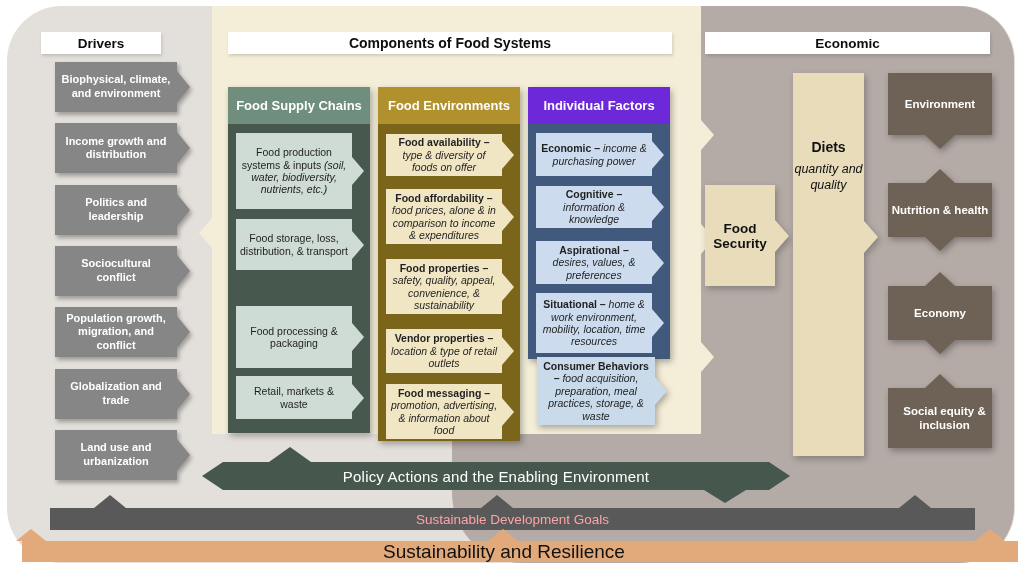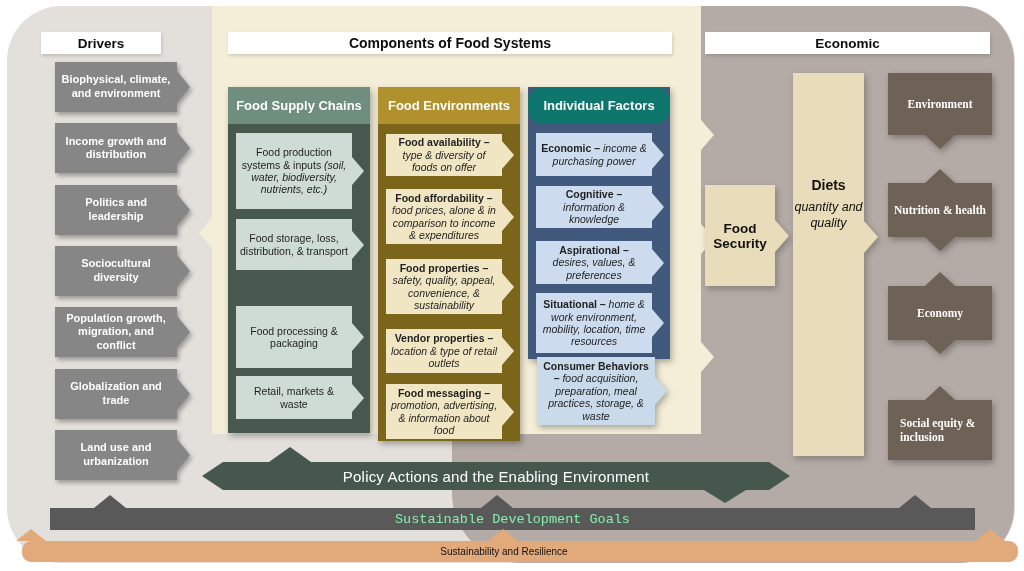--- a/index.html
+++ b/index.html
@@ -29,21 +29,21 @@
           border:16px solid transparent;border-right:0;border-left:13px solid #868686;}
 
   
   .col{position:absolute;top:66px;width:142px;filter:drop-shadow(2px 3px 3px rgba(0,0,0,.3));margin-top:21px;}
   .col-head{height:37px;display:flex;align-items:center;justify-content:center;color:#fff;font-weight:bold;font-size:13px;}
   .col.supply{left:228px;height:346px;background:#47584e;}
   .col.supply .col-head{background:#6f8e7d;}
   .col.env{left:378px;height:354px;background:#7a651b;}
   .col.env .col-head{background:#b1912d;}
   .col.ind{left:528px;height:272px;background:#41597c;}
-  .col.ind .col-head{background:#0f766e;border-radius:15px;}
+  .col.ind .col-head{background:#6d28d9;}
   .col.ind::after{content:"";position:absolute;top:100%;left:50%;margin-left:-16px;width:0;height:0;
           border:16px solid transparent;border-bottom:0;border-top:14px solid #41597c;}
 
   .item{position:absolute;left:8px;width:116px;display:flex;align-items:center;justify-content:center;text-align:center;
         font-size:10.5px;line-height:1.18;color:#1f1f1f;padding:2px 4px;box-sizing:border-box;}
   .item::after{content:"";position:absolute;left:100%;top:50%;margin-top:-14px;width:0;height:0;
         border:14px solid transparent;border-right:0;border-left:12px solid #000;}
   .item.sage{background:#cfdcd5;}  .item.sage::after{border-left-color:#cfdcd5;}
   .item.gold{background:#f1e6c3;}  .item.gold::after{border-left-color:#f1e6c3;}
   .item.blue{background:#ccdcee;}  .item.blue::after{border-left-color:#ccdcee;}
@@ -57,44 +57,44 @@
   .consumer::after{content:"";position:absolute;left:100%;top:50%;margin-top:-14px;width:0;height:0;
         border:14px solid transparent;border-right:0;border-left:12px solid #c9daea;}
 
   
   .fsec{position:absolute;left:705px;top:185px;width:70px;height:101px;background:#e9dcba;
         display:flex;align-items:center;justify-content:center;text-align:center;font-weight:bold;font-size:13.5px;color:#111;
         filter:drop-shadow(2px 3px 3px rgba(0,0,0,.25));}
   .fsec::after{content:"";position:absolute;left:100%;top:50%;margin-top:-16px;width:0;height:0;
         border:16px solid transparent;border-right:0;border-left:14px solid #e9dcba;}
   .diets{position:absolute;left:793px;top:73px;width:71px;height:383px;background:#e9dcba;color:#111;
-        text-align:center;box-sizing:border-box;padding-top:104px;font-size:14px;
+        text-align:center;box-sizing:border-box;padding-top:66px;font-size:14px;
         filter:drop-shadow(2px 3px 3px rgba(0,0,0,.25));}
   .diets::after{content:"";position:absolute;left:100%;top:148px;width:0;height:0;
         border:16px solid transparent;border-right:0;border-left:14px solid #e9dcba;}
   .diets .dl{font-weight:bold;}
   .diets .ds{font-style:italic;font-size:12.5px;line-height:1.25;margin-top:7px;}
 
   
   .outcome{position:absolute;left:888px;width:104px;background:#6e6155;color:#fff;font-weight:bold;font-size:11.5px;line-height:1.25;
-        display:flex;align-items:center;justify-content:center;text-align:left;padding:0 3px;box-sizing:border-box;
-        filter:drop-shadow(2px 3px 3px rgba(0,0,0,.3));font-family:Liberation Serif, serif;}
+        display:flex;align-items:center;justify-content:center;text-align:center;padding:0 3px;box-sizing:border-box;
+        filter:drop-shadow(2px 3px 3px rgba(0,0,0,.3));}
   .outcome.up::before{content:"";position:absolute;bottom:100%;left:50%;margin-left:-15px;width:0;height:0;
         border:15px solid transparent;border-top:0;border-bottom:14px solid #6e6155;}
   .outcome.down::after{content:"";position:absolute;top:100%;left:50%;margin-left:-15px;width:0;height:0;
         border:15px solid transparent;border-bottom:0;border-top:14px solid #6e6155;}
 
   
   .policy{position:absolute;left:202px;top:462px;width:588px;height:28px;background:#46584e;color:#fff;
         display:flex;align-items:center;justify-content:center;font-size:15px;letter-spacing:.2px;
         clip-path:polygon(21px 0,calc(100% - 21px) 0,100% 50%,calc(100% - 21px) 100%,21px 100%,0 50%);}
-  .sdg{position:absolute;left:50px;top:508px;width:925px;height:22px;background:#595959;color:#86efac;
-        display:flex;align-items:center;justify-content:center;font-size:13.5px;font-family:Liberation Mono, monospace;}
+  .sdg{position:absolute;left:50px;top:508px;width:925px;height:22px;background:#595959;color:#fca5a5;
+        display:flex;align-items:center;justify-content:center;font-size:13.5px;}
   .sust{position:absolute;left:22px;top:541px;width:996px;height:21px;background:#e2a97b;color:#111;
-        display:flex;align-items:center;justify-content:center;font-size:10px;padding-right:32px;box-sizing:border-box;border-radius:9px;}
+        display:flex;align-items:center;justify-content:center;font-size:19px;padding-right:32px;box-sizing:border-box;}
   .tri{position:absolute;width:0;height:0;}
   .tri.up-green{border-left:21px solid transparent;border-right:21px solid transparent;border-bottom:15px solid #46584e;}
   .tri.down-green{border-left:21px solid transparent;border-right:21px solid transparent;border-top:13px solid #46584e;}
   .tri.up-gray{border-left:16px solid transparent;border-right:16px solid transparent;border-bottom:13px solid #595959;}
   .tri.up-orange{border-left:15px solid transparent;border-right:15px solid transparent;border-bottom:12px solid #e2a97b;}
 </style>
 </head>
 <body>
 
 <div class="stage">
@@ -110,21 +110,21 @@
   </div>
 
   <div class="wbar" style="left:41px;top:32px;width:120px;">Drivers</div>
   <div class="wbar" style="left:228px;top:32px;width:444px;font-size:14px;">Components of Food Systems</div>
   <div class="wbar" style="left:705px;top:32px;width:285px;">Economic</div>
 
   <div class="drivers">
     <div class="driver">Biophysical, climate, and environment</div>
     <div class="driver">Income growth and distribution</div>
     <div class="driver">Politics and leadership</div>
-    <div class="driver">Sociocultural diversity</div>
+    <div class="driver">Sociocultural conflict</div>
     <div class="driver">Population growth, migration, and conflict</div>
     <div class="driver">Globalization and trade</div>
     <div class="driver">Land use and urbanization</div>
   </div>
 
   <div class="col supply">
     <div class="col-head">Food Supply Chains</div>
     <div class="item sage" style="top:46px;height:76px;">
       <div><span>Food production systems &amp; inputs</span> <span class="it">(soil, water, biodiversity, nutrients, etc.)</span></div>
     </div>
@@ -180,21 +180,21 @@
 
   <div class="fsec">Food Security</div>
   <div class="diets">
     <div class="dl">Diets</div>
     <div class="ds">quantity and quality</div>
   </div>
 
   <div class="outcome down" style="top:73px;height:62px;">Environment</div>
   <div class="outcome up down" style="top:183px;height:54px;">Nutrition &amp; health</div>
   <div class="outcome up down" style="top:286px;height:54px;">Economy</div>
-  <div class="outcome up" style="top:400px;height:60px;padding-left:12px;">Social equity &amp; inclusion</div>
+  <div class="outcome up" style="top:388px;height:60px;padding-left:12px;">Social equity &amp; inclusion</div>
 
   <div class="tri up-green" style="left:269px;top:447px;"></div>
   <div class="tri down-green" style="left:704px;top:490px;"></div>
   <div class="policy">Policy Actions and the Enabling Environment</div>
 
   <div class="tri up-gray" style="left:94px;top:495px;"></div>
   <div class="tri up-gray" style="left:481px;top:495px;"></div>
   <div class="tri up-gray" style="left:899px;top:495px;"></div>
   <div class="sdg">Sustainable Development Goals</div>
 

